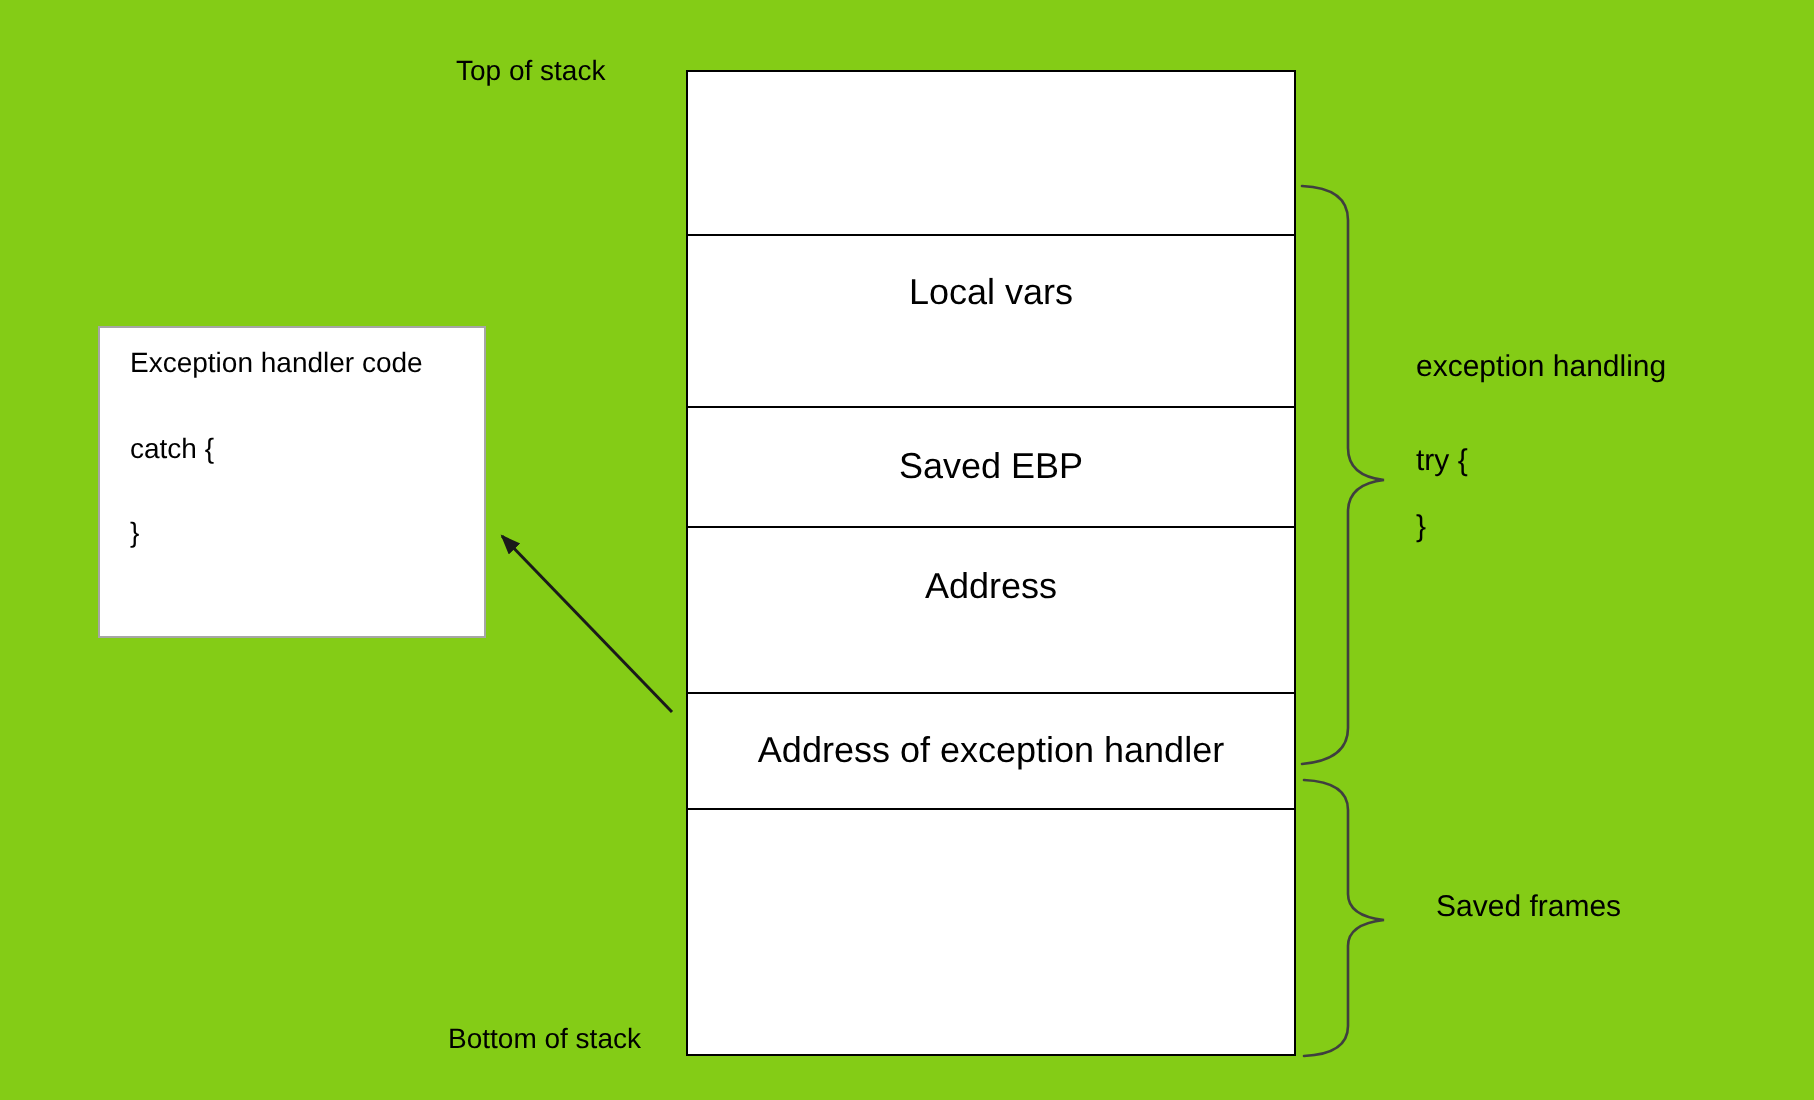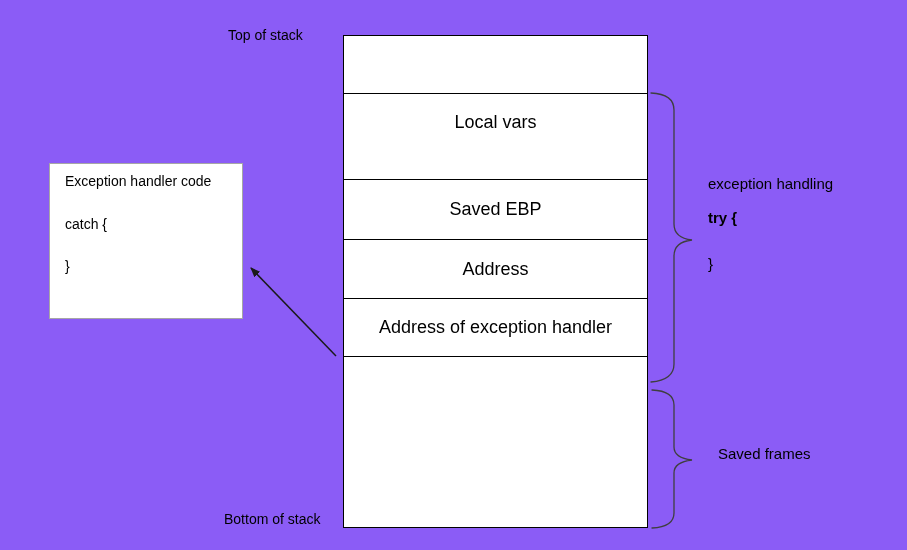--- a/index.html
+++ b/index.html
@@ -1,60 +1,60 @@
 <!DOCTYPE html>
 <html><head>
 <meta charset="utf-8">
 <style>
   html,body{margin:0;padding:0;background:#ffffff;}
   .canvas{
     position:relative;
     width:907px;height:550px;
-    background:#8b5cf6;
+    background:#84cc16;
     font-family:"Liberation Sans",sans-serif;
     color:#000000;
     overflow:hidden;
   }
   .overlay{position:absolute;left:0;top:0;width:907px;height:550px;}
   .side-label{position:absolute;font-size:14px;white-space:nowrap;}
   .top-label{left:228px;top:27px;}
   .bottom-label{left:224px;top:511px;}
 
   .stack{
     position:absolute;left:343px;top:35px;width:305px;height:493px;
     border:1px solid #000000;box-sizing:border-box;
     display:flex;flex-direction:column;background:#ffffff;
   }
   .row{
     box-sizing:border-box;border-top:1px solid #000000;
     display:flex;align-items:center;justify-content:center;
     font-size:18px;white-space:nowrap;
   }
   .row.first{border-top:none;height:57px;}
-  .row.h58{height:58px;}
+  .row.h58{height:58px;margin-top:24px;}
   .row.h59{height:59px;}
   .row.h60{height:60px;margin-top:28px;}
   .row.thick{border-top-width:3px;}
   .row.fill{flex:1;}
 
   .handler-box{
     position:absolute;left:49px;top:163px;width:194px;height:156px;
     border:1px solid #a6a6a6;box-sizing:border-box;
     font-size:14px;background:#ffffff;
   }
   .handler-box .line{position:absolute;left:15px;white-space:nowrap;}
   .hb-l1{top:9px;}
   .hb-l2{top:52px;}
   .hb-l3{top:94px;}
 
   .frame-note{position:absolute;left:708px;top:150px;width:195px;height:130px;font-size:15px;}
   .frame-note .line{position:absolute;left:0;white-space:nowrap;}
   .fn-l1{top:0px;}
   .fn-l2{top:25px;}
-  .fn-l3{top:59px;font-weight:bold;}
+  .fn-l3{top:72px;}
   .fn-l4{top:105px;}
 
   .more-frames{position:absolute;left:718px;top:445px;font-size:15px;white-space:nowrap;}
 </style>
 </head>
 <body>
 
 <div class="canvas">
 
   <svg class="overlay" width="907" height="550" viewBox="0 0 907 550" xmlns="http://www.w3.org/2000/svg">

